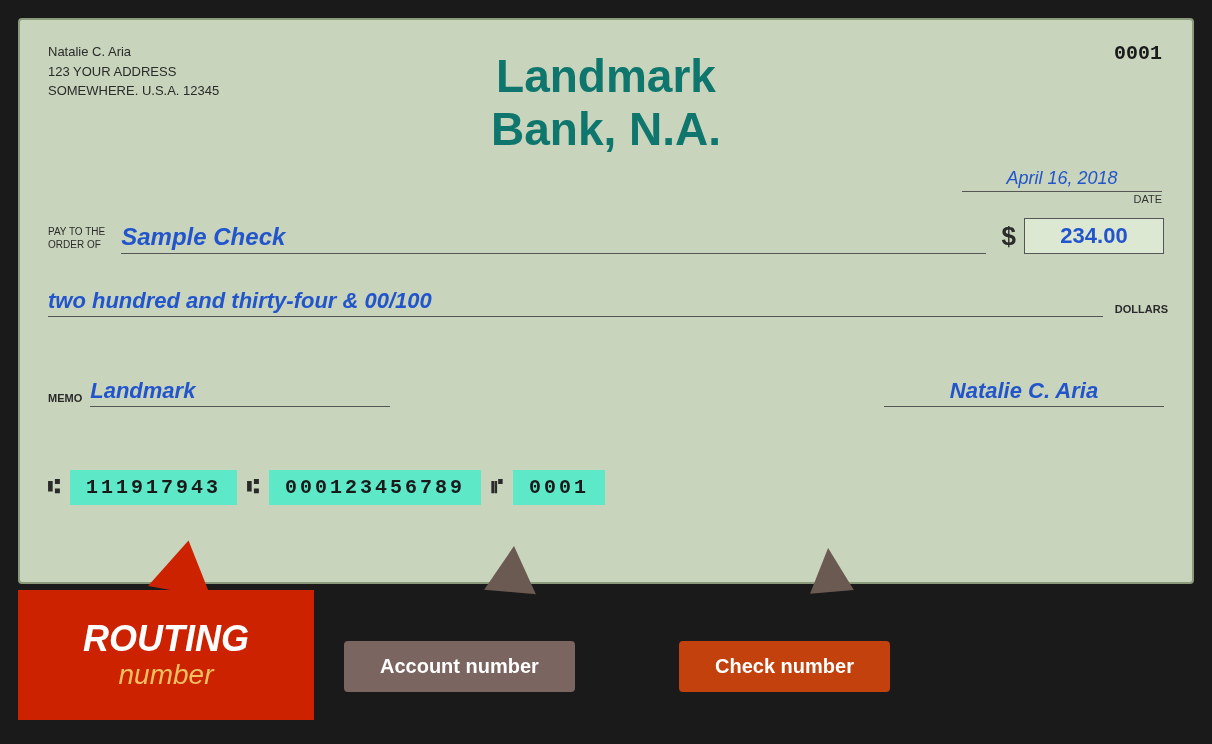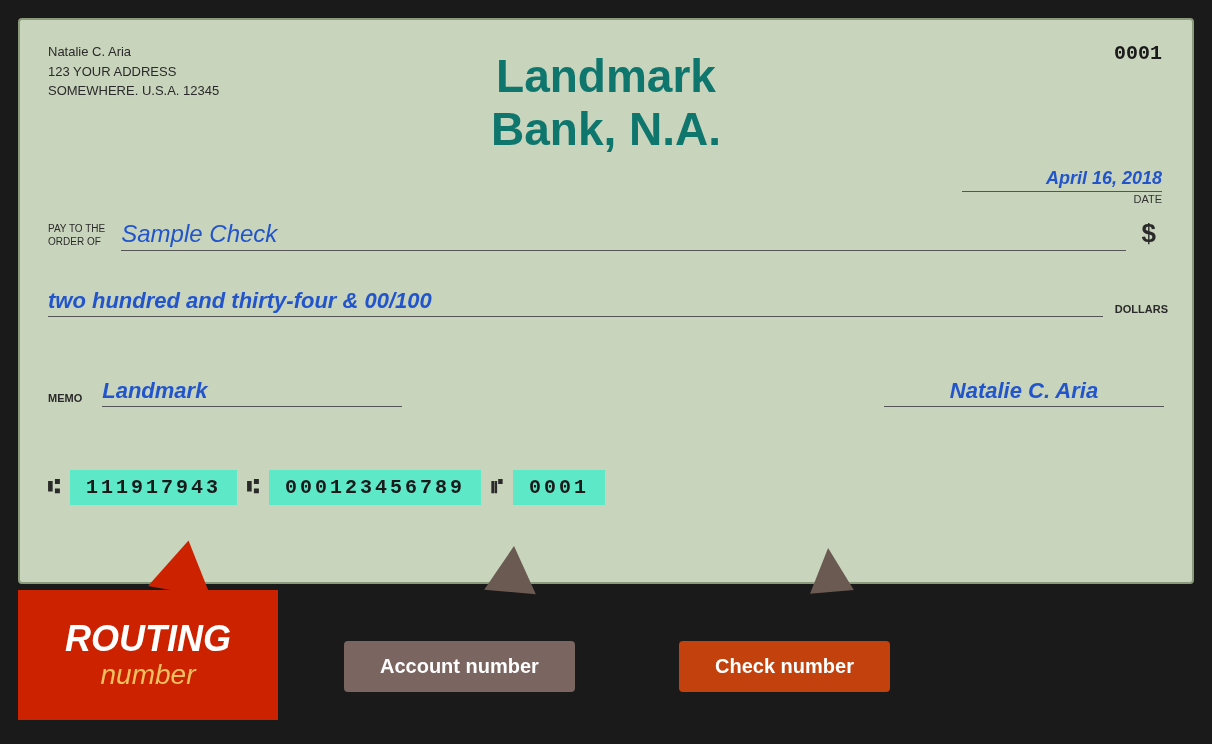--- a/index.html
+++ b/index.html
@@ -64,25 +64,26 @@
     .date-section {
       position: absolute;
       top: 148px;
       right: 30px;
       text-align: right;
     }
     .date-value {
       font-size: 18px;
       color: #2255cc;
       font-style: italic;
-      font-weight: bold;
+      font-weight: normal;
       border-bottom: 1.5px solid #555;
       padding-bottom: 2px;
       min-width: 200px;
       display: inline-block;
+      text-align: center;
     }
     .date-label {
       font-size: 11px;
       color: #333;
       text-align: right;
       margin-top: 1px;
     }
 
     
     .pay-section {
@@ -102,21 +103,21 @@
       line-height: 1.3;
       margin-right: 16px;
       white-space: nowrap;
       align-self: flex-end;
       padding-bottom: 3px;
     }
     .pay-to-name {
       font-size: 24px;
       color: #2255cc;
       font-style: italic;
-      font-weight: normal;
+      font-weight: bold;
       border-bottom: 1.5px solid #555;
       flex: 1;
       padding-bottom: 2px;
     }
     .dollar-sign {
       font-size: 26px;
       color: #2a2a2a;
       font-weight: bold;
       margin: 0 8px 0 16px;
       align-self: flex-end;
@@ -258,21 +259,21 @@
       border-right: 22px solid transparent;
       border-bottom: 44px solid #6b5a52;
       transform: rotate(-5deg);
     }
 
     
     .label-routing {
       position: absolute;
       bottom: 24px;
       left: 18px;
-      width: 260px;
+      width: 296px;
       height: 130px;
       background: #cc2200;
       display: flex;
       flex-direction: column;
       align-items: center;
       justify-content: center;
     }
     .label-routing-top {
       font-size: 36px;
       font-weight: bold;
@@ -332,30 +333,31 @@
   <div class="date-section">
     <div class="date-value">April 16, 2018</div>
     <div class="date-label">DATE</div>
   </div>
 
   <div class="pay-section">
     <div class="pay-line-container">
       <div class="pay-to-label-block">PAY TO THE<br>ORDER OF</div>
       <div class="pay-to-name">Sample Check</div>
       <div class="dollar-sign">$</div>
+      <div class="amount-box">234.00</div>
     </div>
   </div>
 
   <div class="written-amount-section">
     <div class="written-amount">two hundred and thirty-four &amp; 00/100</div>
     <div class="dollars-label">DOLLARS</div>
   </div>
 
   <div class="memo-section">
-    <div style="display:flex; align-items:flex-end; gap:12px;">
+    <div style="display:flex; align-items:flex-end; gap:0;">
       <div class="memo-label">MEMO</div>
       <div class="memo-value">Landmark</div>
     </div>
     <div class="signature-value">Natalie C. Aria</div>
   </div>
 
   <div class="micr-section">
     <span class="micr-symbol">⑆</span>
     <span class="micr-highlight">111917943</span>
     <span class="micr-symbol">⑆</span>

